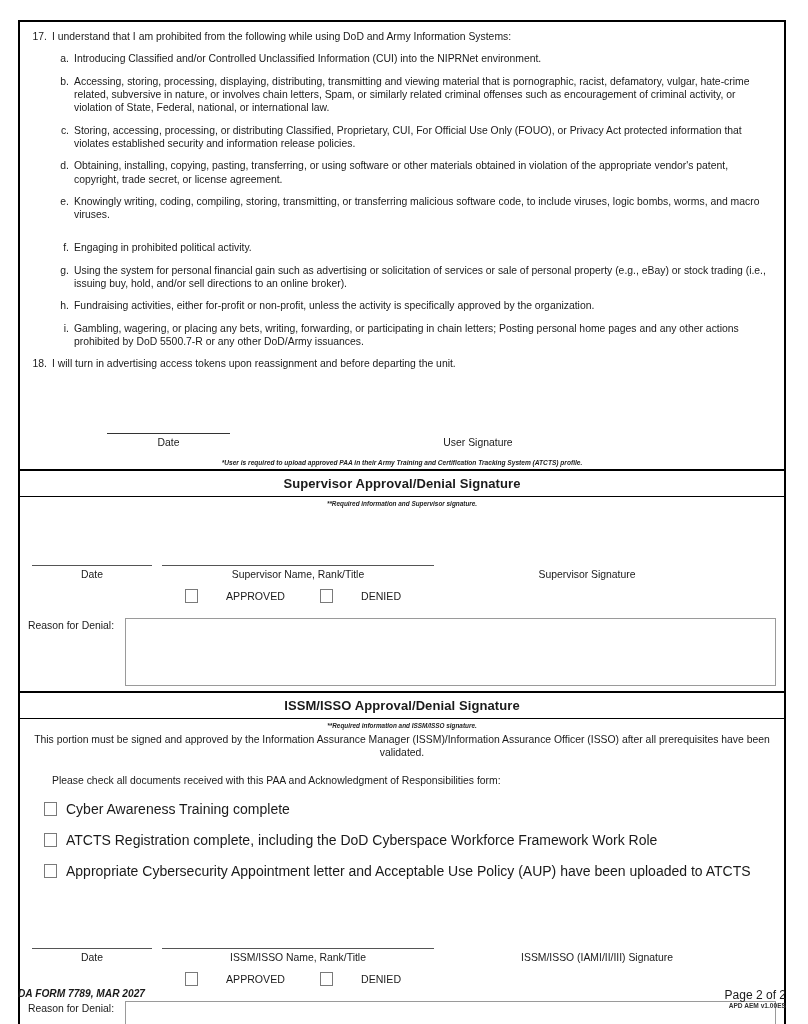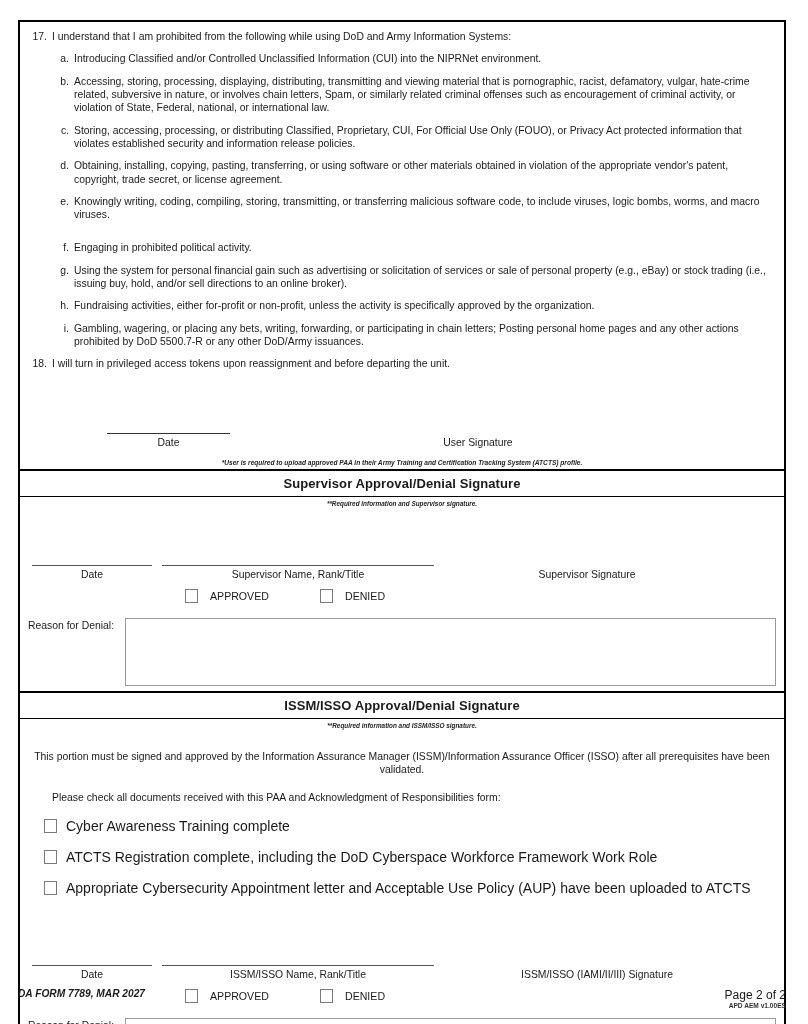--- a/index.html
+++ b/index.html
@@ -110,21 +110,21 @@
     font-size: 6.4px;
     color: #222;
     padding: 3px 0 0 0;
   }
 
   .para {
     font-size: 10.4px;
     padding: 6px 10px 0 10px;
     line-height: 1.3;
   }
-  .para.center { text-align: center; margin-top: 17px; }
+  .para.center { text-align: center; }
 
   
   .cbox {
     display: inline-block;
     width: 13px;
     height: 14px;
     border: 1px solid #7a7a7a;
     box-sizing: border-box;
     background: #fff;
     vertical-align: middle;
@@ -143,21 +143,21 @@
   .approve-row {
     position: relative;
     height: 26px;
   }
   .approve-item {
     position: absolute;
     display: flex;
     align-items: center;
     font-size: 10.6px;
   }
-  .approve-item .cbl { margin-left: 12px; text-align: center; }
+  .approve-item .cbl { margin-left: 28px; text-align: center; }
 
   
   .reason-wrap {
     position: relative;
     padding: 4px 12px 8px 0;
     height: 76px;
     box-sizing: border-box;
   }
   .reason-label {
     position: absolute;
@@ -266,21 +266,21 @@
           <div class="item-text">Fundraising activities, either for-profit or non-profit, unless the activity is specifically approved by the organization.</div>
         </div>
 
         <div class="item-row">
           <div class="item-num sub">i.</div>
           <div class="item-text">Gambling, wagering, or placing any bets, writing, forwarding, or participating in chain letters; Posting personal home pages and any other actions prohibited by DoD 5500.7-R or any other DoD/Army issuances.</div>
         </div>
 
         <div class="item-row tight">
           <div class="item-num">18.</div>
-          <div class="item-text">I will turn in privileged access tokens upon reassignment and before departing the unit.</div>
+          <div class="item-text">I will turn in advertising access tokens upon reassignment and before departing the unit.</div>
         </div>
 
       </div>
 
       <div class="spacer-block"></div>
 
       <div class="sig-area" style="height:36px">
         <div class="sigline dark" style="left:87px; top:12px; width:123px;"></div>
         <div class="siglabel" style="left:87px; top:16px; width:123px;">Date</div>
         <div class="siglabel" style="left:378px; top:16px; width:160px;">User Signature</div>

